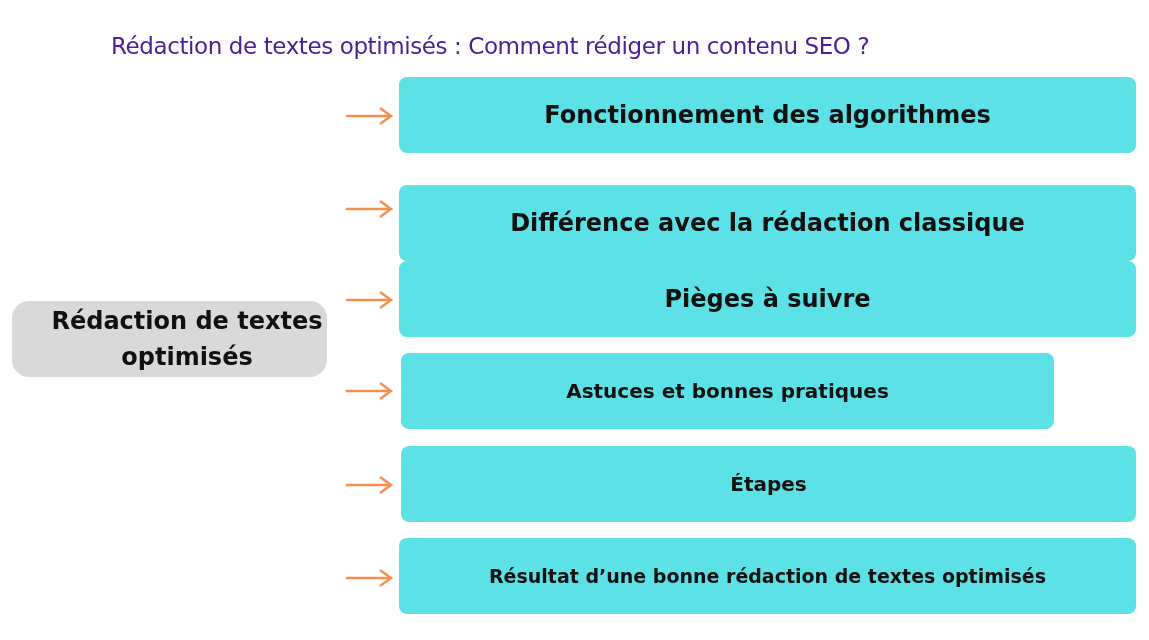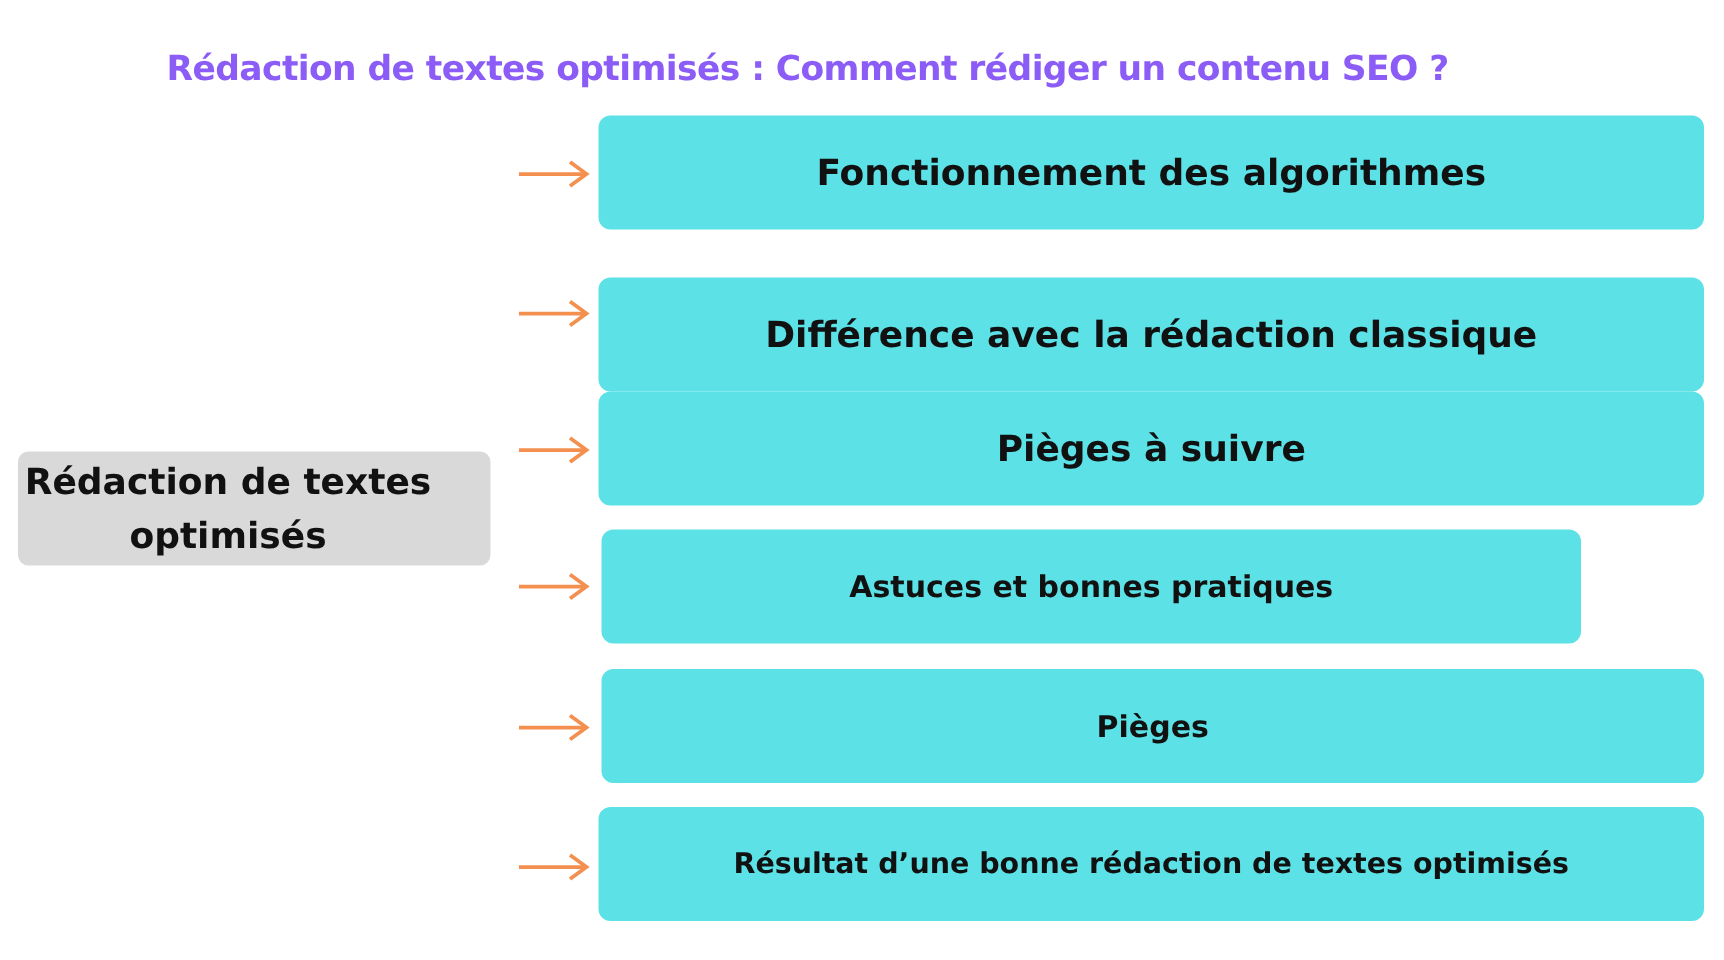--- a/index.html
+++ b/index.html
@@ -2,27 +2,27 @@
 <html><head>
 <meta charset="utf-8">
 <style>
   html, body { margin:0; padding:0; }
   body {
     width:1149px; height:640px; background:#ffffff; position:relative; overflow:hidden;
     font-family:"DejaVu Sans", sans-serif;
   }
   .title {
     position:absolute; left:111px; top:33px; width:920px;
-    font-size:23px; font-weight:bold; color:#8b5cf6; white-space:nowrap;
+    font-size:23px; font-weight:normal; color:#4c1d95; white-space:nowrap;
     letter-spacing:-0.4px;
   }
   .root {
     position:absolute; left:12px; top:301px; width:315px; height:76px;
-    background:#d9d9d9; border-radius:7px;
-    display:flex; align-items:center; justify-content:flex-start; text-align:center;
+    background:#d9d9d9; border-radius:17px;
+    display:flex; align-items:center; justify-content:flex-end; text-align:center;
     font-size:24px; font-weight:bold; color:#111; line-height:36px;
   }
   .root span { display:block; width:280px; }
   .branch {
     position:absolute; left:399px; width:737px; height:76px;
     background:#5ce1e6; border-radius:8px;
     display:flex; align-items:center; justify-content:center;
     font-weight:bold; color:#111; text-align:center;
   }
   .arrow { position:absolute; left:344px; width:50px; height:20px; }
@@ -69,21 +69,21 @@
 </svg>
 <div class="branch fs-md" style="top:353px; left:401px; width:653px">
   <span>Astuces et bonnes pratiques</span>
 </div>
 
 <svg class="arrow" style="top:475px" viewBox="0 0 50 20">
   <line x1="2" y1="10" x2="46" y2="10" stroke="#f4904f" stroke-width="2.5"></line>
   <polyline points="36,2 47,10 36,18" fill="none" stroke="#f4904f" stroke-width="2.5"></polyline>
 </svg>
 <div class="branch fs-md" style="top:446px; left:401px; width:735px">
-  <span>Pièges</span>
+  <span>Étapes</span>
 </div>
 
 <svg class="arrow" style="top:568px" viewBox="0 0 50 20">
   <line x1="2" y1="10" x2="46" y2="10" stroke="#f4904f" stroke-width="2.5"></line>
   <polyline points="36,2 47,10 36,18" fill="none" stroke="#f4904f" stroke-width="2.5"></polyline>
 </svg>
 <div class="branch fs-sm" style="top:538px">
   <span>Résultat d’une bonne rédaction de textes optimisés</span>
 </div>
 

